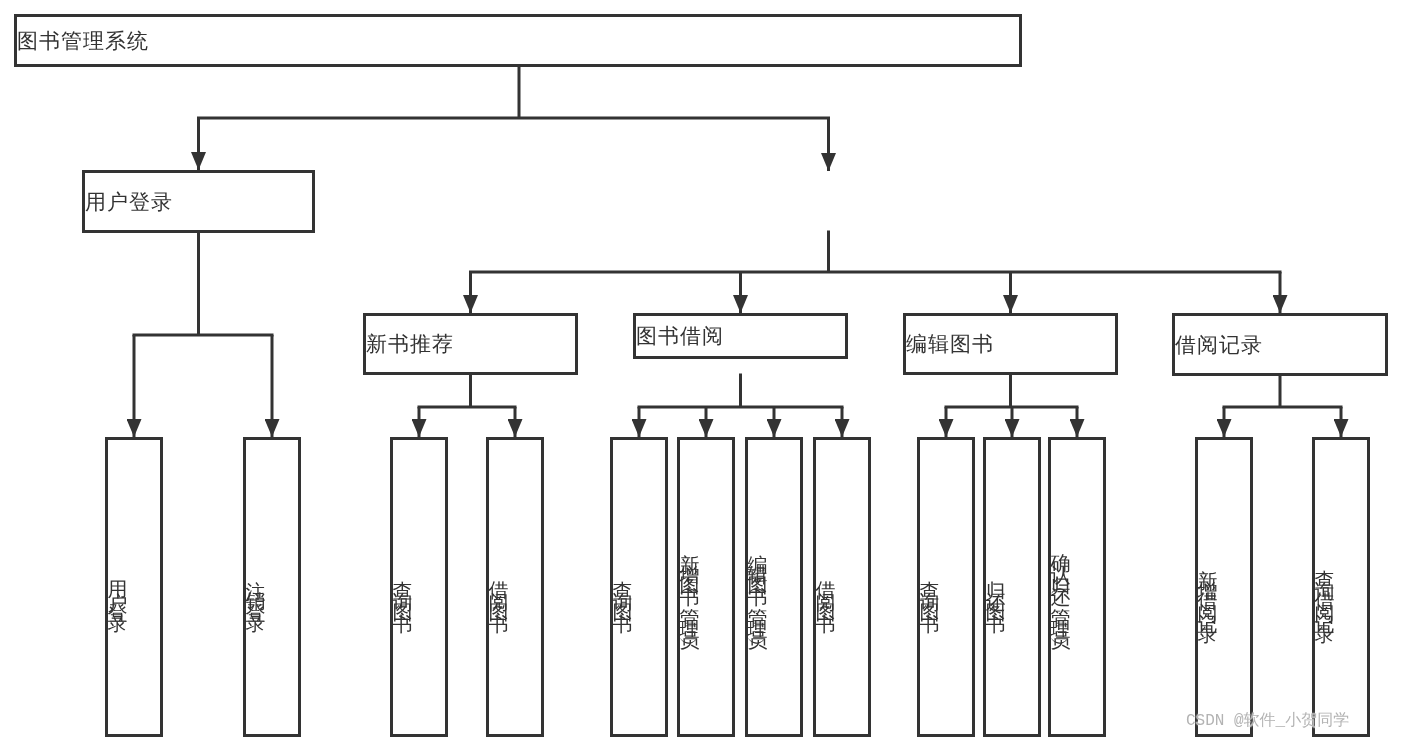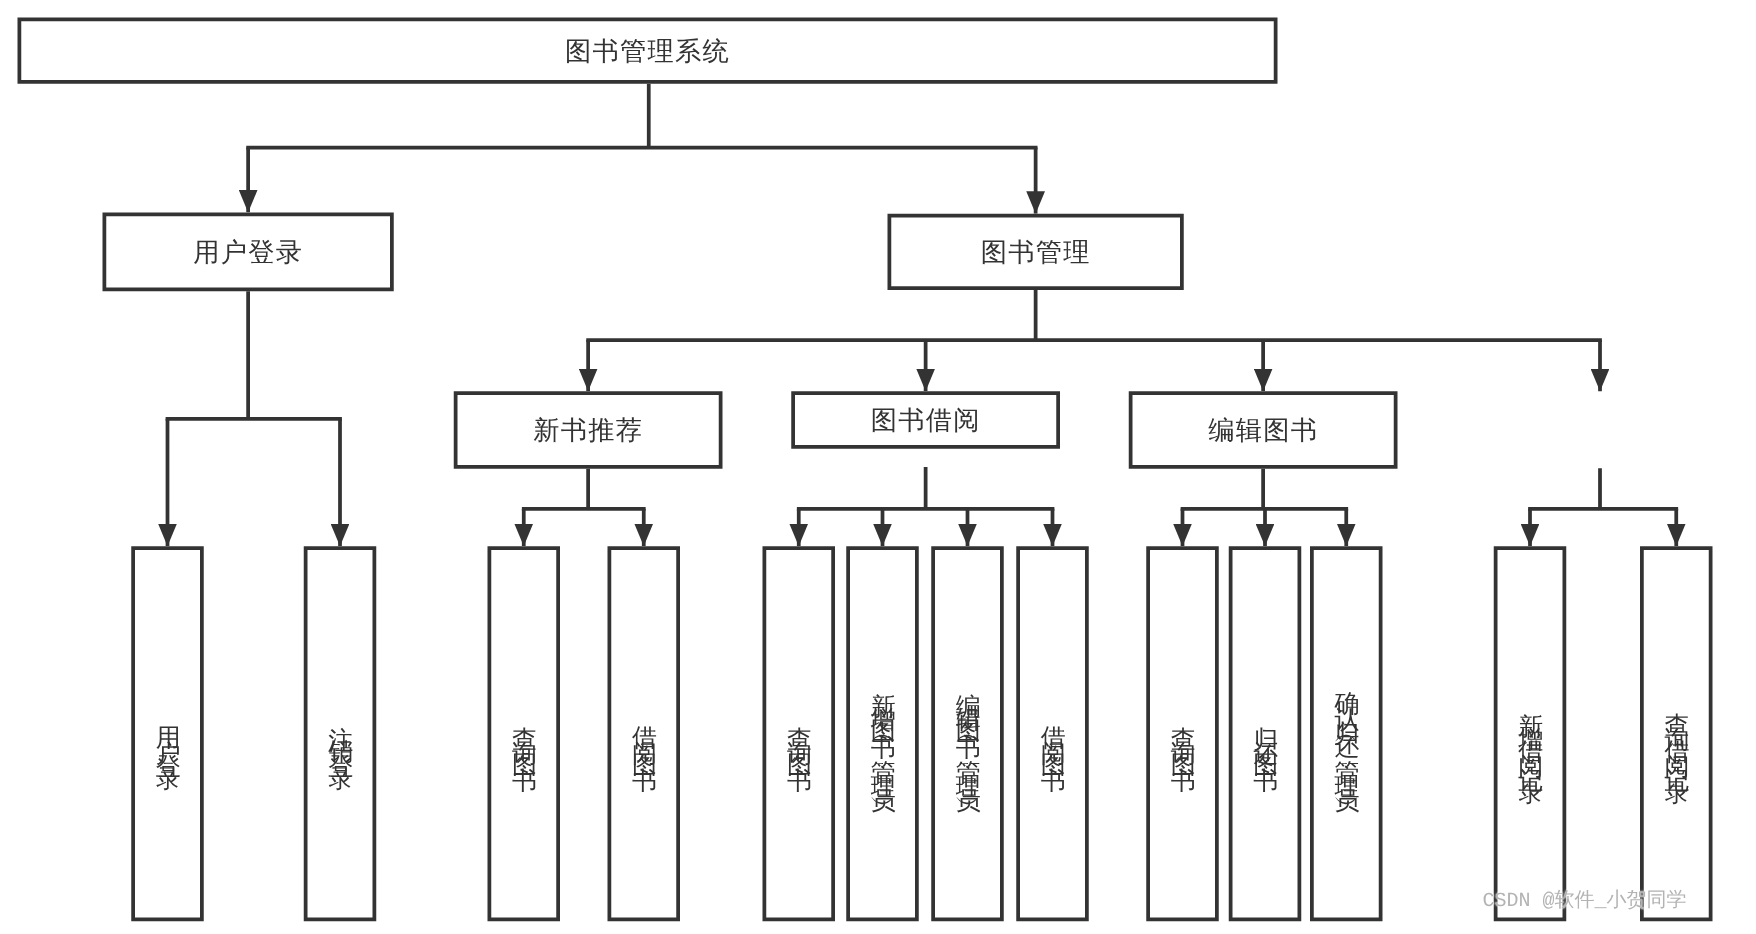--- a/index.html
+++ b/index.html
@@ -17,21 +17,21 @@
     width: 1405px; height: 747px;
     pointer-events: none;
   }
   .node {
     position: absolute;
     background: #ffffff;
     border: 3px solid #333333;
     box-sizing: border-box;
     display: flex;
     align-items: center;
-    justify-content: center;
+    justify-content: flex-start;
     color: #333333;
   }
   .hbox span {
     font-size: 21px;
     letter-spacing: 1px;
     white-space: nowrap;
   }
   .vbox span {
     writing-mode: vertical-rl;
     text-orientation: mixed;
@@ -95,32 +95,32 @@
     </g>
   </svg>
 
   <div class="node hbox" style="left:14px;top:14px;width:1008px;height:53px">
     <span>图书管理系统</span>
   </div>
 
   <div class="node hbox" style="left:82px;top:170px;width:233px;height:63px">
     <span>用户登录</span>
   </div>
-  <div class="node hbox" style="left:710px;top:171px;width:237px;height:61px">
-    <span>图书管理</span>
-  </div>
 
   <div class="node hbox" style="left:363px;top:313px;width:215px;height:62px">
     <span>新书推荐</span>
   </div>
   <div class="node hbox" style="left:633px;top:313px;width:215px;height:46px">
     <span>图书借阅</span>
   </div>
   <div class="node hbox" style="left:903px;top:313px;width:215px;height:62px">
     <span>编辑图书</span>
+  </div>
+  <div class="node hbox" style="left:1172px;top:313px;width:216px;height:63px">
+    <span>借阅记录</span>
   </div>
 
   <div class="node vbox" style="left:105px;top:437px;width:58px;height:300px">
     <span>用户登录</span>
   </div>
   <div class="node vbox" style="left:243px;top:437px;width:58px;height:300px">
     <span>注销登录</span>
   </div>
   <div class="node vbox" style="left:390px;top:437px;width:58px;height:300px">
     <span>查询图书</span>

